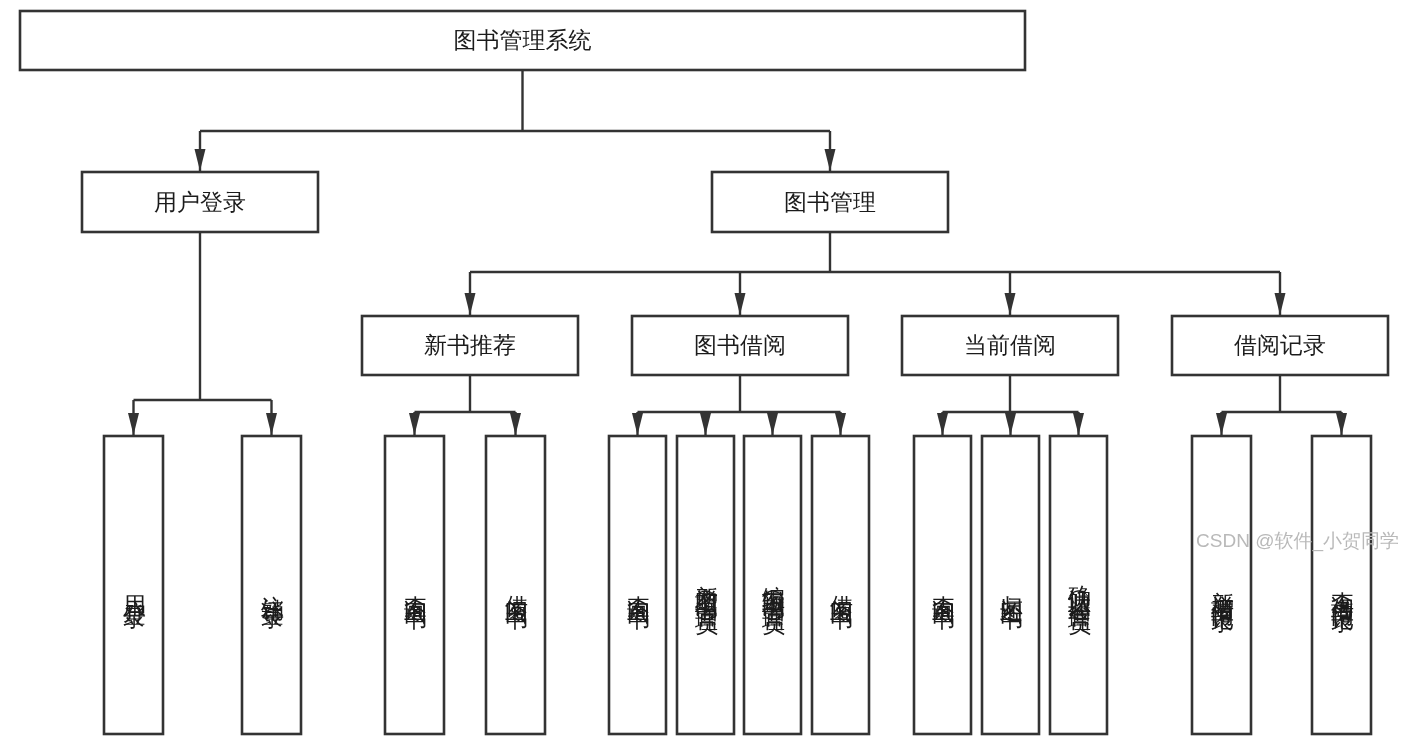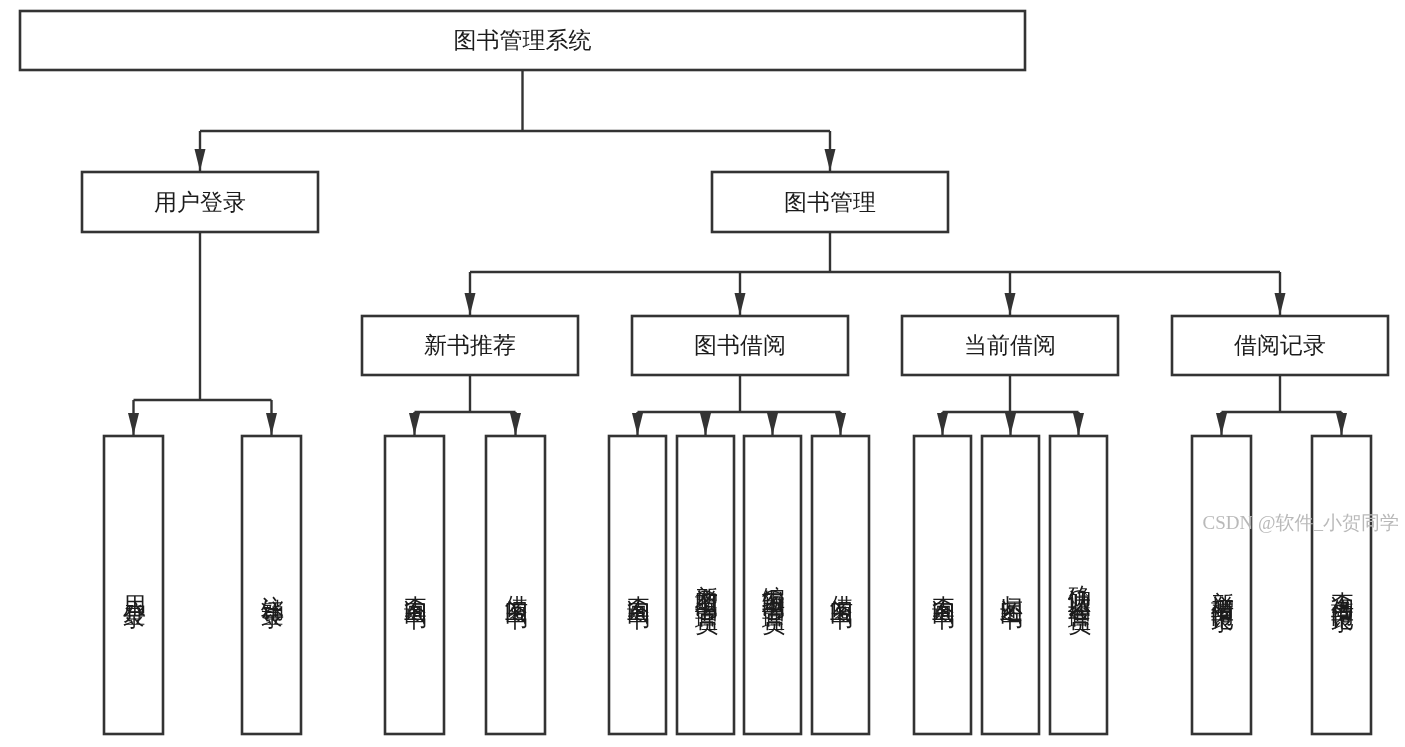--- a/index.html
+++ b/index.html
@@ -47,22 +47,22 @@
     fill: none;
     stroke-linecap: butt;
   }
   .arrow-head {
     fill: #333333;
     stroke: none;
   }
   .watermark {
     position: absolute;
     right: 6px;
-    bottom: 20px;
-    font-family: Liberation Serif, serif;
+    bottom: 2px;
+    font-family: Liberation Sans, sans-serif;
     font-size: 19px;
     color: #b9b9b9;
     white-space: nowrap;
     user-select: none;
   }
 </style>
 </head>
 <body>
 
 <div id="diagram-root">

